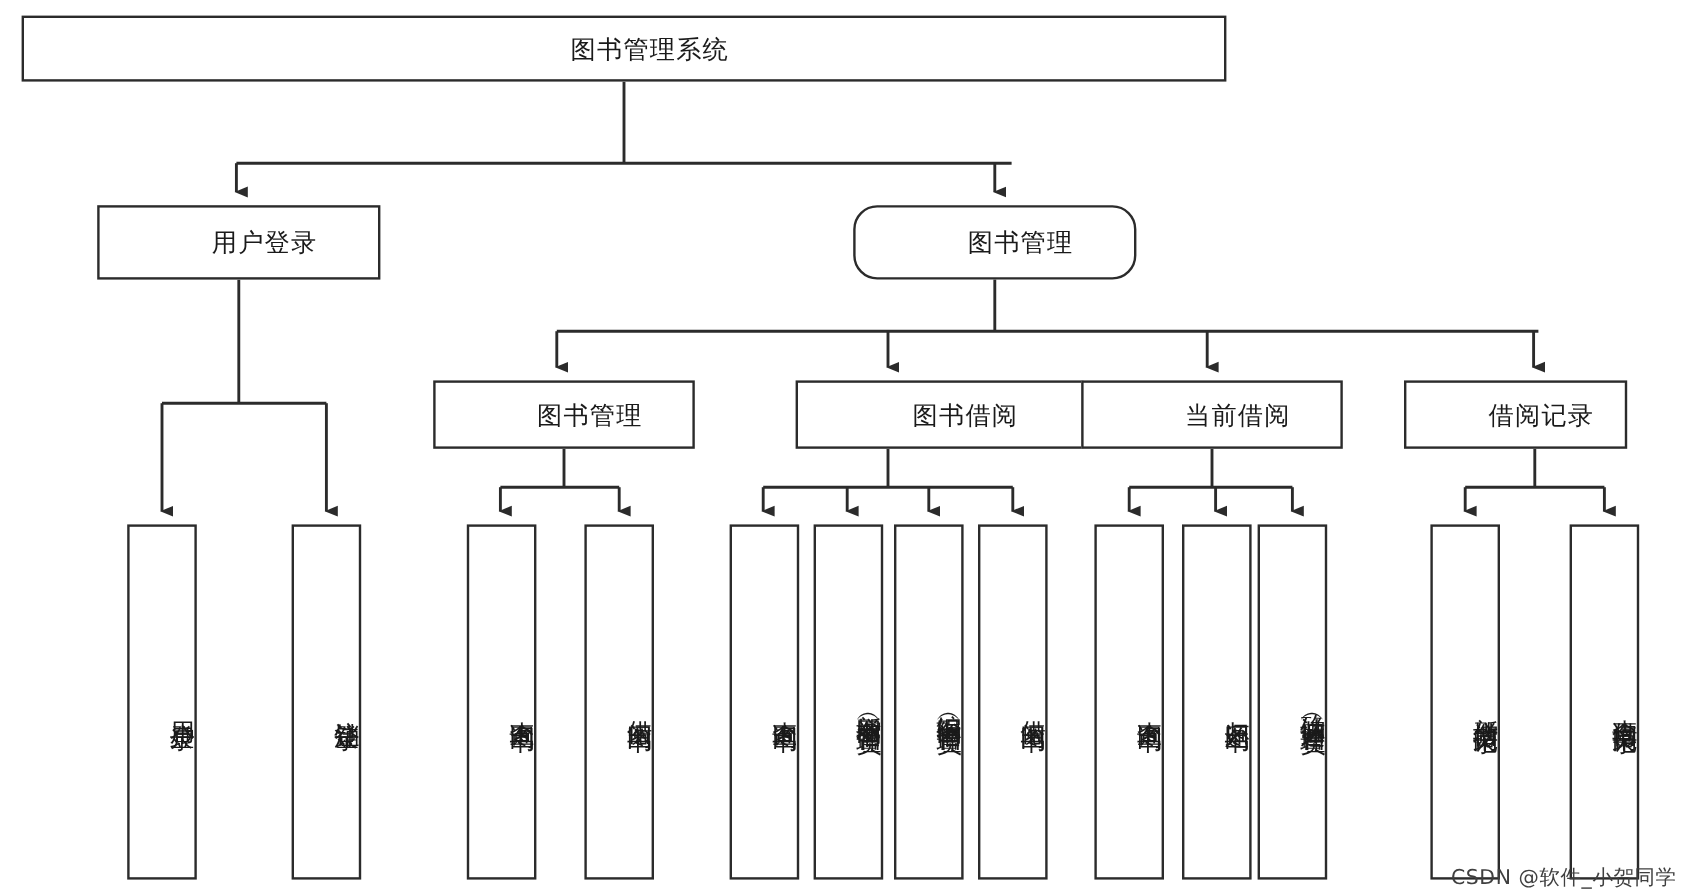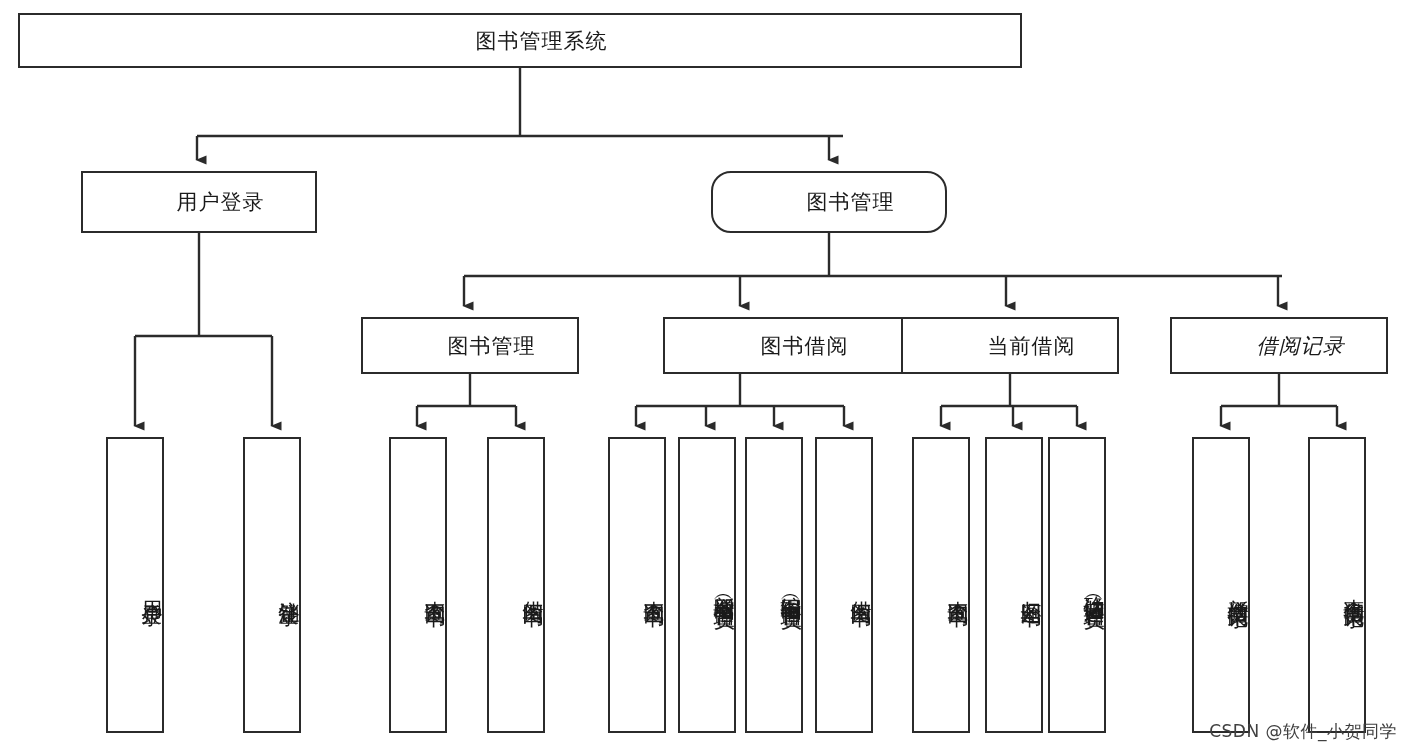--- a/index.html
+++ b/index.html
@@ -156,21 +156,21 @@
 
   <div class="node horizontal" style="left: 361px; top: 317px; width: 218px; height: 57px;">
     <span>图书管理</span>
   </div>
   <div class="node horizontal" style="left: 631px; top: 317px; width: 240px; height: 57px; margin-left: 32px;">
     <span>图书借阅</span>
   </div>
   <div class="node horizontal" style="left: 901px; top: 317px; width: 218px; height: 57px;">
     <span>当前借阅</span>
   </div>
-  <div class="node horizontal" style="left: 1170px; top: 317px; width: 218px; height: 57px; font-style: italic;">
+  <div class="node horizontal" style="left: 1170px; top: 317px; width: 186px; height: 57px;">
     <span>借阅记录</span>
   </div>
 
   <div class="node vertical" style="left: 106px; top: 437px; width: 58px; height: 296px;">
     <span class="vlabel">用户登录</span>
   </div>
   <div class="node vertical" style="left: 243px; top: 437px; width: 58px; height: 296px;">
     <span class="vlabel">注销登录</span>
   </div>
   <div class="node vertical" style="left: 389px; top: 437px; width: 58px; height: 296px;">

